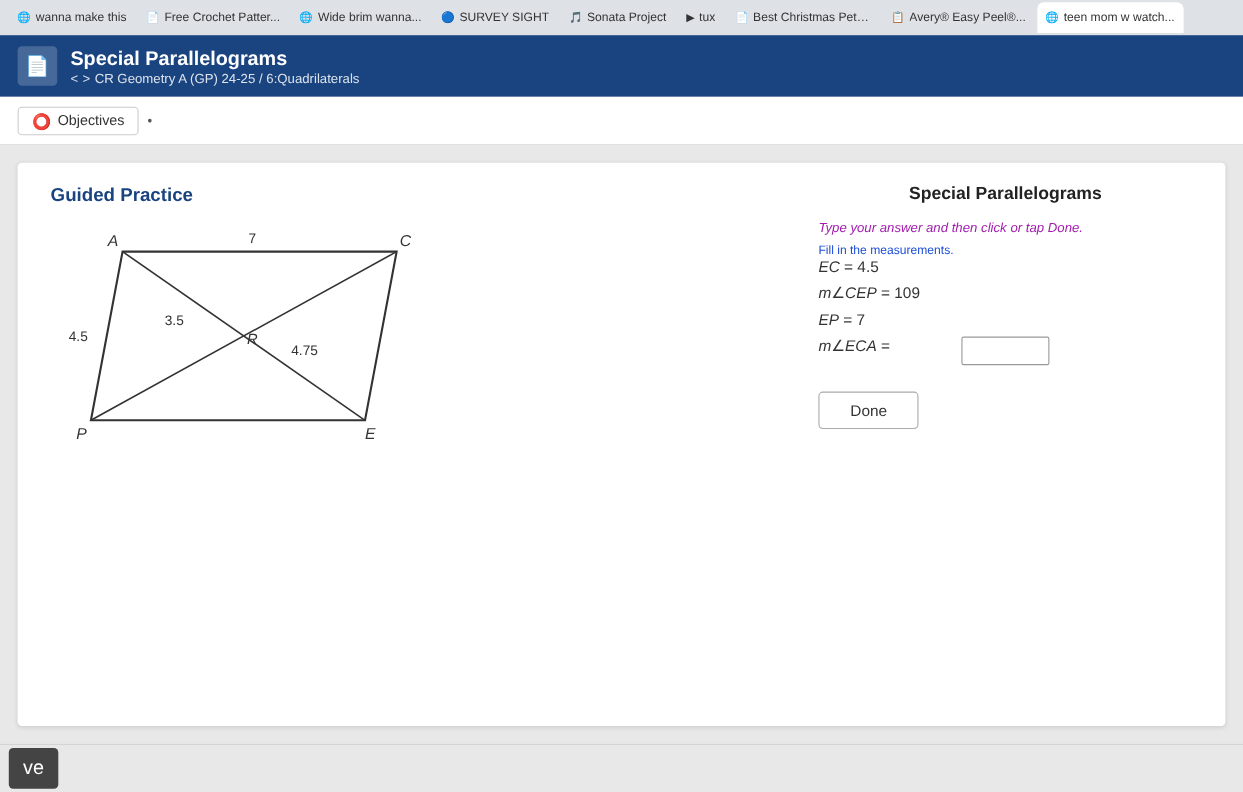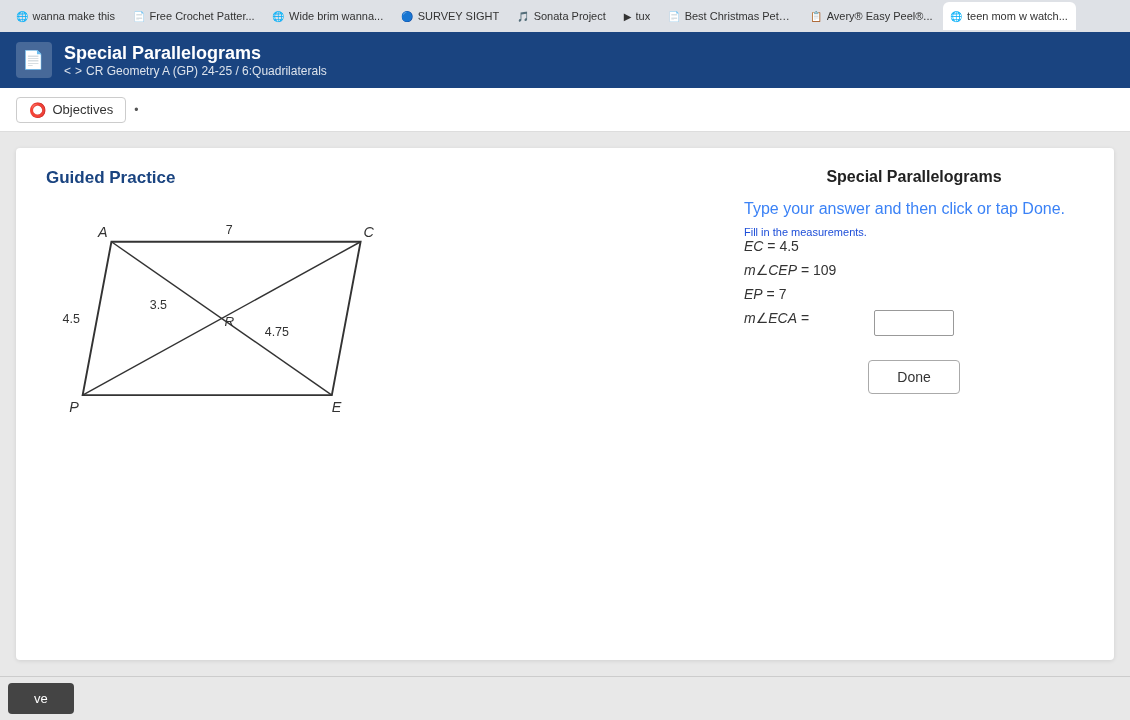--- a/index.html
+++ b/index.html
@@ -109,21 +109,21 @@
 
     
     .diagram-section {
       flex: 1;
       min-width: 0;
     }
     .guided-practice-title {
       font-weight: bold;
       font-size: 17px;
       color: #1a4480;
-      margin-bottom: 25px;
+      margin-bottom: 12px;
     }
     .problem-statement {
       font-style: italic;
       font-size: 14px;
       color: #333;
       margin-bottom: 20px;
     }
     .diagram-container {
       position: relative;
       width: 380px;
@@ -140,22 +140,23 @@
       flex-shrink: 0;
     }
     .section-title {
       font-size: 16px;
       font-weight: bold;
       color: #222;
       text-align: center;
       margin-bottom: 14px;
     }
     .instruction-text {
-      font-size: 16px;
-      color: #3b82f6;
+      font-style: italic;
+      font-size: 12px;
+      color: #a21caf;
       margin-bottom: 8px;
     }
     .fill-instruction {
       font-size: 11px;
       color: #1d4ed8;
       margin-bottom: 0;
     }
     .measurement-row {
       display: flex;
       margin-bottom: 8px;
@@ -171,21 +172,20 @@
       border: 1px solid #999;
       border-radius: 2px;
       padding: 2px 4px;
       font-size: 13px;
       background: white;
     }
 
     
     .done-btn-container {
       display: flex;
-      justify-content: center;
       padding: 16px 0 8px 0;
     }
     .done-btn {
       padding: 8px 28px;
       background: white;
       border: 1px solid #aaa;
       border-radius: 4px;
       font-size: 14px;
       color: #333;
       cursor: pointer;
@@ -208,22 +208,22 @@
       padding: 8px 16px;
       font-size: 13px;
       font-weight: bold;
       cursor: pointer;
     }
     .prev-btn {
       background: #444;
       color: white;
       border: none;
       border-radius: 4px;
-      padding: 8px 26px;
-      font-size: 13px;
+      padding: 8px 13px;
+      font-size: 18px;
       cursor: pointer;
       margin-right: 4px;
     }
   </style>
 </head>
 <body>
 
 <div class="browser-tabs">
   <div class="browser-tab">
     <span class="tab-icon">🌐</span>

